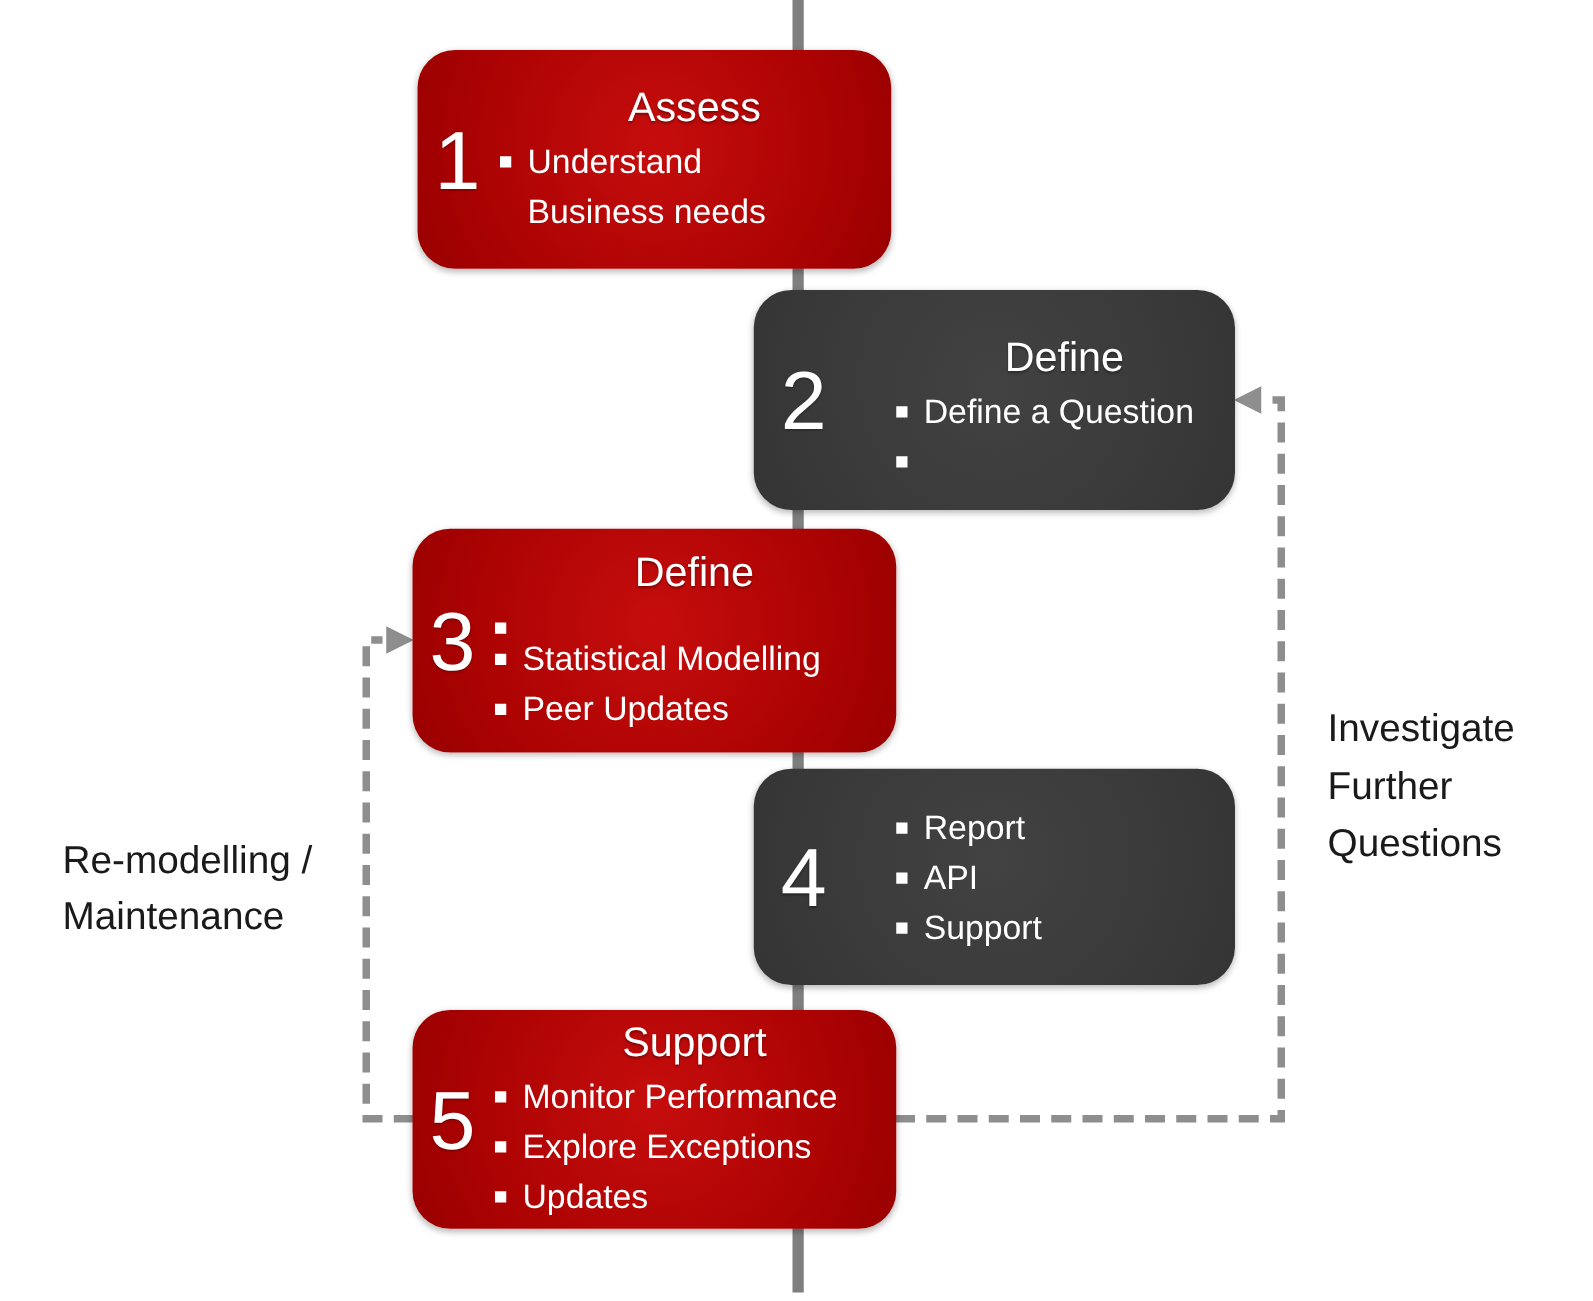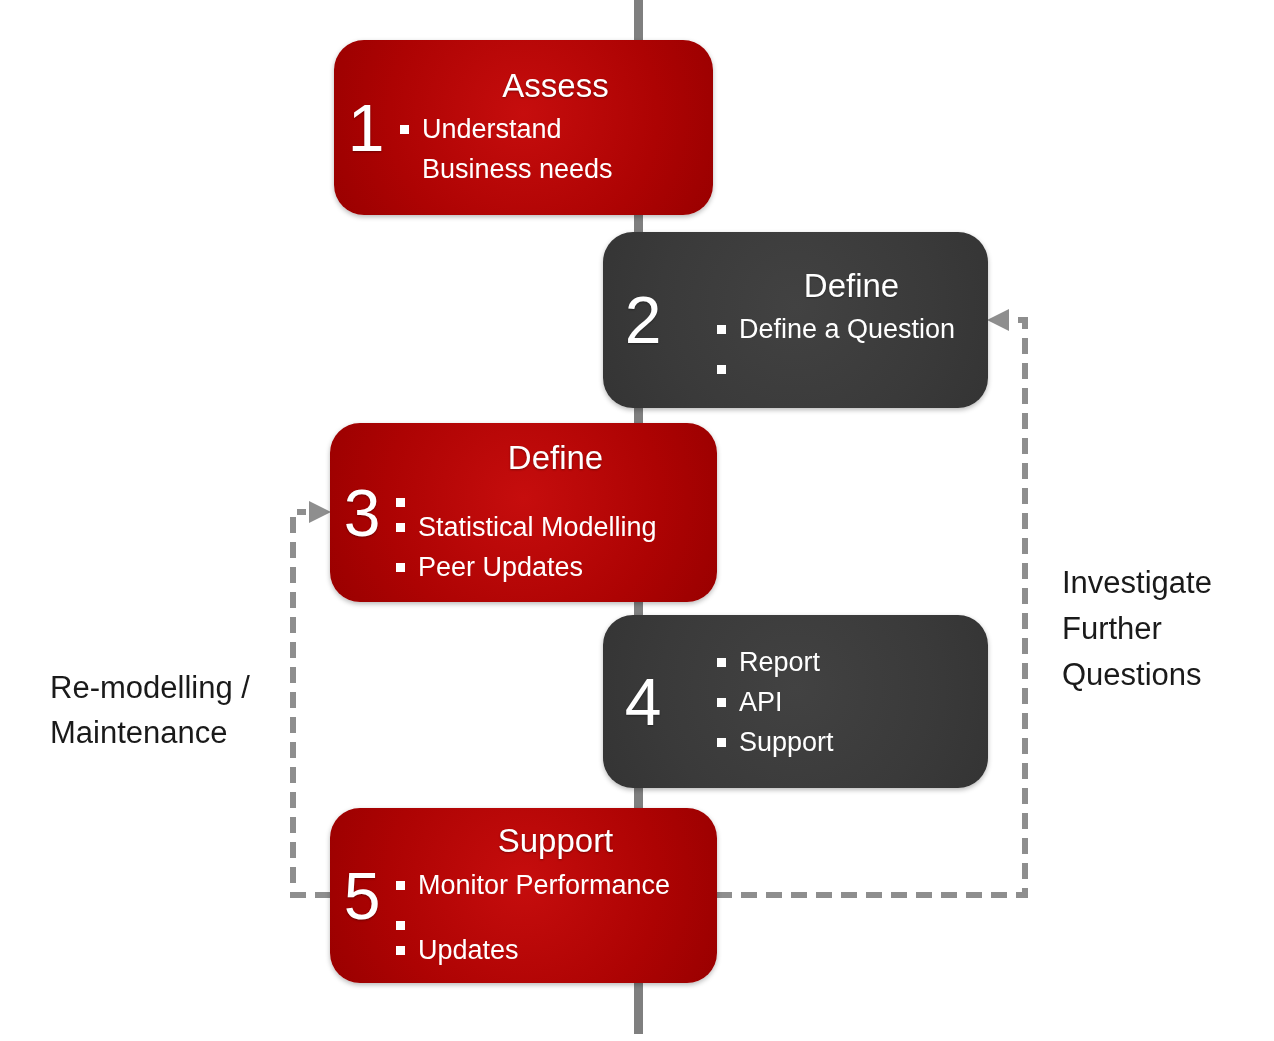--- a/index.html
+++ b/index.html
@@ -134,20 +134,21 @@
     <div class="num">5</div>
     <div class="content">
       <div class="title">Support</div>
       <ul class="bullets">
         <li>
           <span class="sq"></span>
           <span class="btxt">Monitor Performance</span>
         </li>
         <li>
           <span class="sq"></span>
+          <span class="btxt">Explore Exceptions</span>
         </li>
         <li>
           <span class="sq"></span>
           <span class="btxt">Updates</span>
         </li>
       </ul>
     </div>
   </div>
 
   <div class="side-label investigate">

